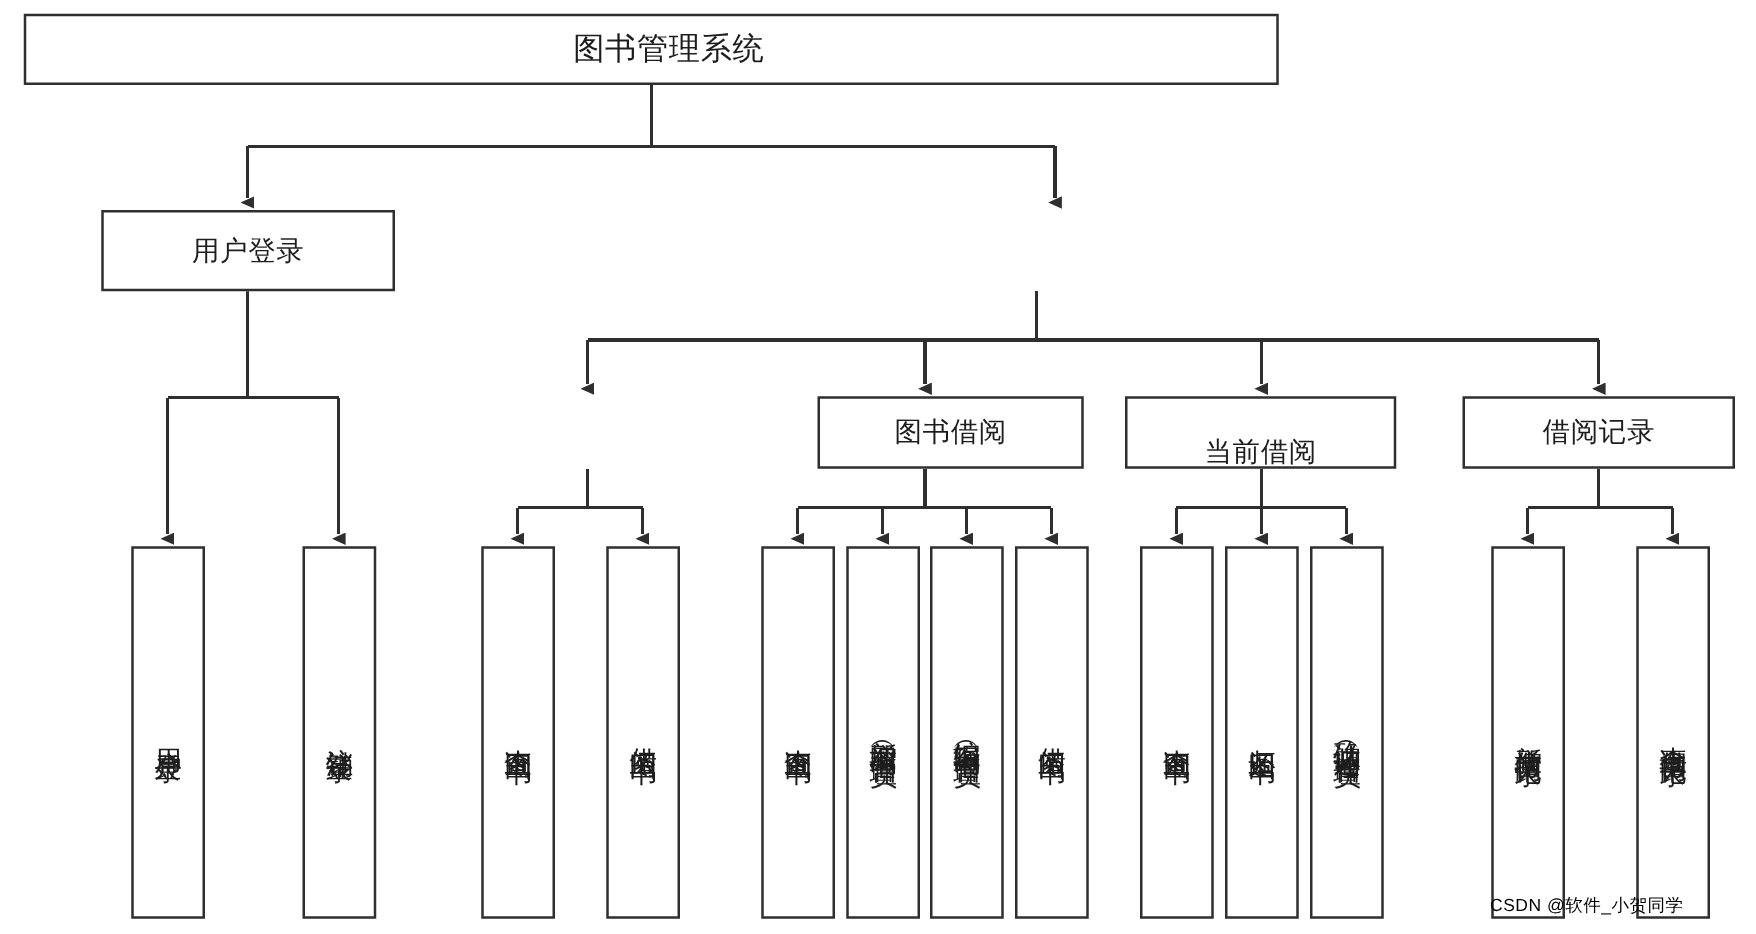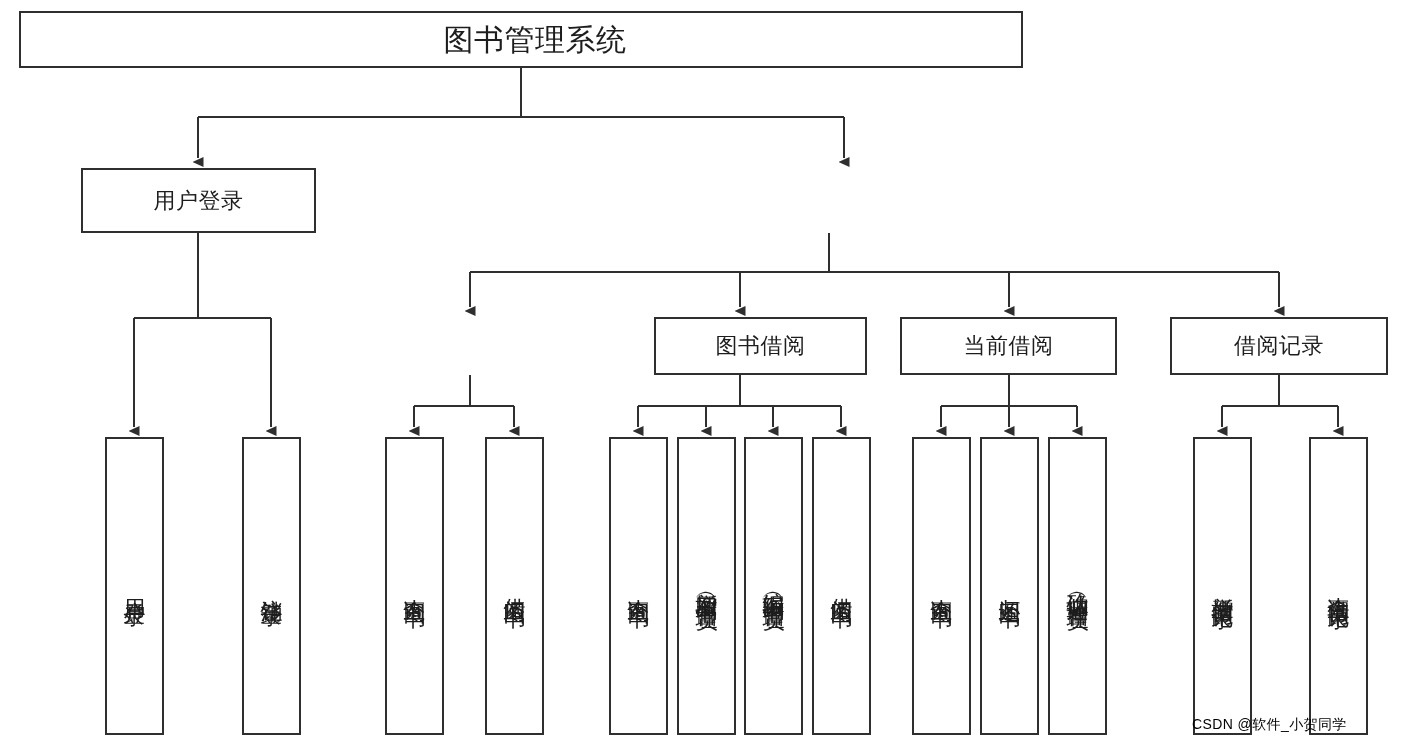--- a/index.html
+++ b/index.html
@@ -37,21 +37,21 @@
     overflow: hidden;
   }
   .node-label {
     color: #1d1d1d;
     text-align: center;
     line-height: 1.05;
     white-space: nowrap;
     letter-spacing: 0.5px;
   }
   .node-root .node-label {
-    font-size: 30px;
+    font-size: 25px;
     margin-left: 28px;
   }
   .node-mid .node-label {
     font-size: 22px;
   }
   .node-leaf .node-label {
     writing-mode: vertical-rl;
     text-orientation: upright;
     font-size: 22px;
     letter-spacing: 2.5px;
@@ -125,21 +125,21 @@
     <span class="node-label">图书管理系统</span>
   </div>
 
   <div class="node-box node-mid" style="left:81px; top:168px; width:235px; height:65px;">
     <span class="node-label">用户登录</span>
   </div>
 
   <div class="node-box node-mid" style="left:634px; top:317px; width:213px; height:58px;margin-left:20px;">
     <span class="node-label">图书借阅</span>
   </div>
-  <div class="node-box node-mid" style="left:900px; top:317px; width:217px; height:58px;">
+  <div class="node-box node-mid" style="left:900px; top:317px; width:217px; height:58px;align-items:flex-end;">
     <span class="node-label">当前借阅</span>
   </div>
   <div class="node-box node-mid" style="left:1170px; top:317px; width:218px; height:58px;">
     <span class="node-label">借阅记录</span>
   </div>
 
   <div class="node-box node-leaf" style="left:105px; top:437px; width:59px; height:298px;">
     <span class="node-label">用户登录</span>
   </div>
   <div class="node-box node-leaf" style="left:242px; top:437px; width:59px; height:298px;">

